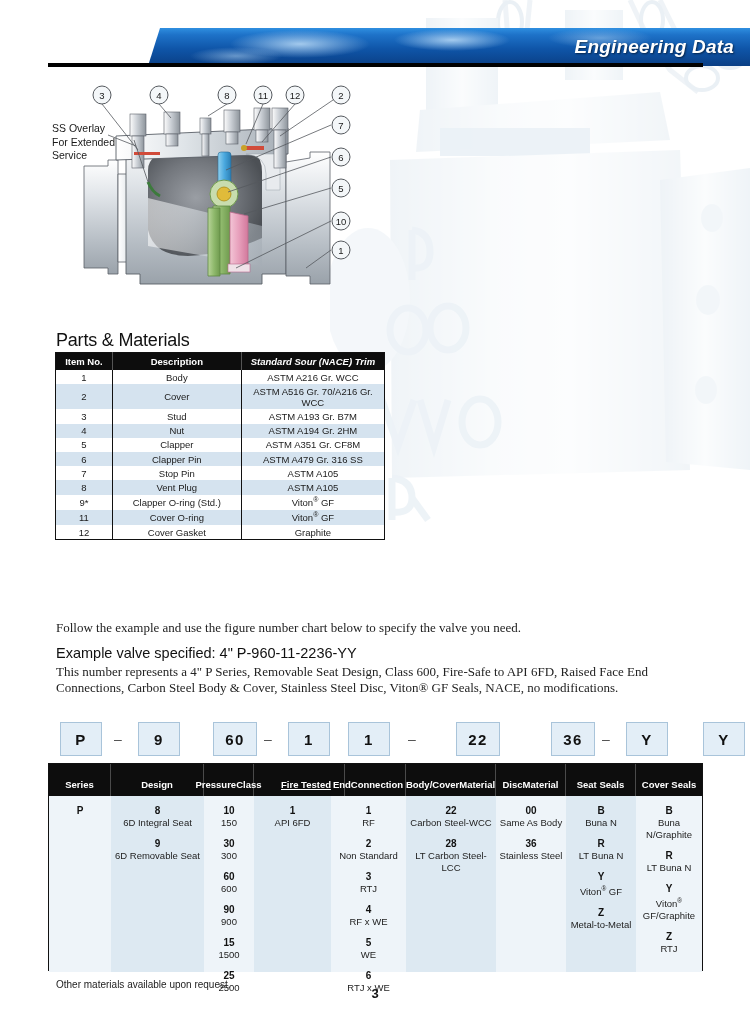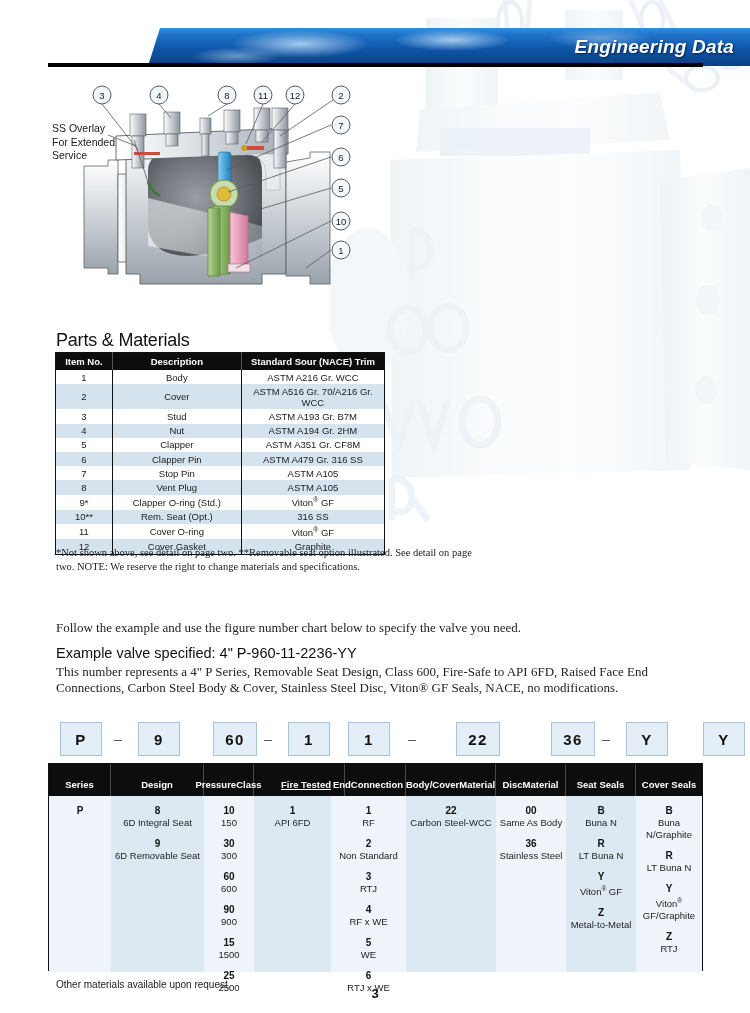--- a/index.html
+++ b/index.html
@@ -93,21 +93,21 @@
   #parts-table td {
     text-align: center; padding: 1.6px 2px;
     color: #1a1a1a;
     border-right: 1px solid #111;
   }
   #parts-table td:last-child { border-right: none; }
   #parts-table tbody tr:nth-child(odd)  { background: #ffffff; }
   #parts-table tbody tr:nth-child(even) { background: #d5e3ef; }
   .col-item { width: 52px; }
   .col-desc { width: 118px; }
-  .col-trim { width: 131px; }
+  .col-trim { width: 131px; font-style: italic; }
 
   
   #fignum-row { position: absolute; left: 48px; top: 722px; width: 655px; height: 40px; }
   .fnbox {
     position: absolute; top: 0;
     height: 34px;
     background: #e3eef7;
     border: 1px solid #a9c4da;
     color: #111;
     font-size: 15px; font-weight: bold;
@@ -457,38 +457,32 @@
           <td>8</td>
           <td>Vent Plug</td>
           <td>ASTM A105</td>
         </tr>
         <tr>
           <td>9*</td>
           <td>Clapper O-ring (Std.)</td>
           <td>Viton<sup style="font-size:7px">®</sup> GF</td>
         </tr>
         <tr>
-          <td>10**</td>
-          <td>Rem. Seat (Opt.)</td>
-          <td>316 SS</td>
-        </tr>
-        <tr>
           <td>11</td>
           <td>Cover O-ring</td>
           <td>Viton<sup style="font-size:7px">®</sup> GF</td>
         </tr>
         <tr>
           <td>12</td>
           <td>Cover Gasket</td>
           <td>Graphite</td>
         </tr>
       </tbody>
   </table>
 
-  <div class="footnote">*Not shown above, see detail on page two. **Removable seat option illustrated. See detail on page two. NOTE: We reserve the right to change materials and specifications.</div>
 
   <div class="sub-line" id="spec-sub">Follow the example and use the figure number chart below to specify the valve you need.</div>
   <div id="ex-head">Example valve specified: 4" P-960-11-2236-YY</div>
   <div class="sub-line" id="ex-body">This number represents a 4" P Series, Removable Seat Design, Class 600, Fire-Safe to API 6FD, Raised Face End Connections, Carbon Steel Body &amp; Cover, Stainless Steel Disc, Viton® GF Seals, NACE, no modifications.</div>
 
   <div id="fignum-row">
       <div class="fnbox" style="left: 12px; width: 42px;">P</div>
       <div class="fnbox" style="left: 90px; width: 42px;">9</div>
       <div class="fnbox" style="left: 165px; width: 44px;">60</div>
       <div class="fnbox" style="left: 240px; width: 42px;">1</div>
@@ -612,20 +606,24 @@
         <div class="opt">
           <span class="code">6</span>
           <span class="desc">RTJ x WE</span>
         </div>
       </div>
       <div class="ccol shade" style="left: 357px; width: 90px;">
         <div class="opt">
           <span class="code">22</span>
           <span class="desc">Carbon Steel-WCC</span>
         </div>
+        <div class="opt">
+          <span class="code">28</span>
+          <span class="desc">LT Carbon Steel-LCC</span>
+        </div>
       </div>
       <div class="ccol plain" style="left: 447px; width: 70px;">
         <div class="opt">
           <span class="code">00</span>
           <span class="desc">Same As Body</span>
         </div>
         <div class="opt">
           <span class="code">36</span>
           <span class="desc">Stainless Steel</span>
         </div>

